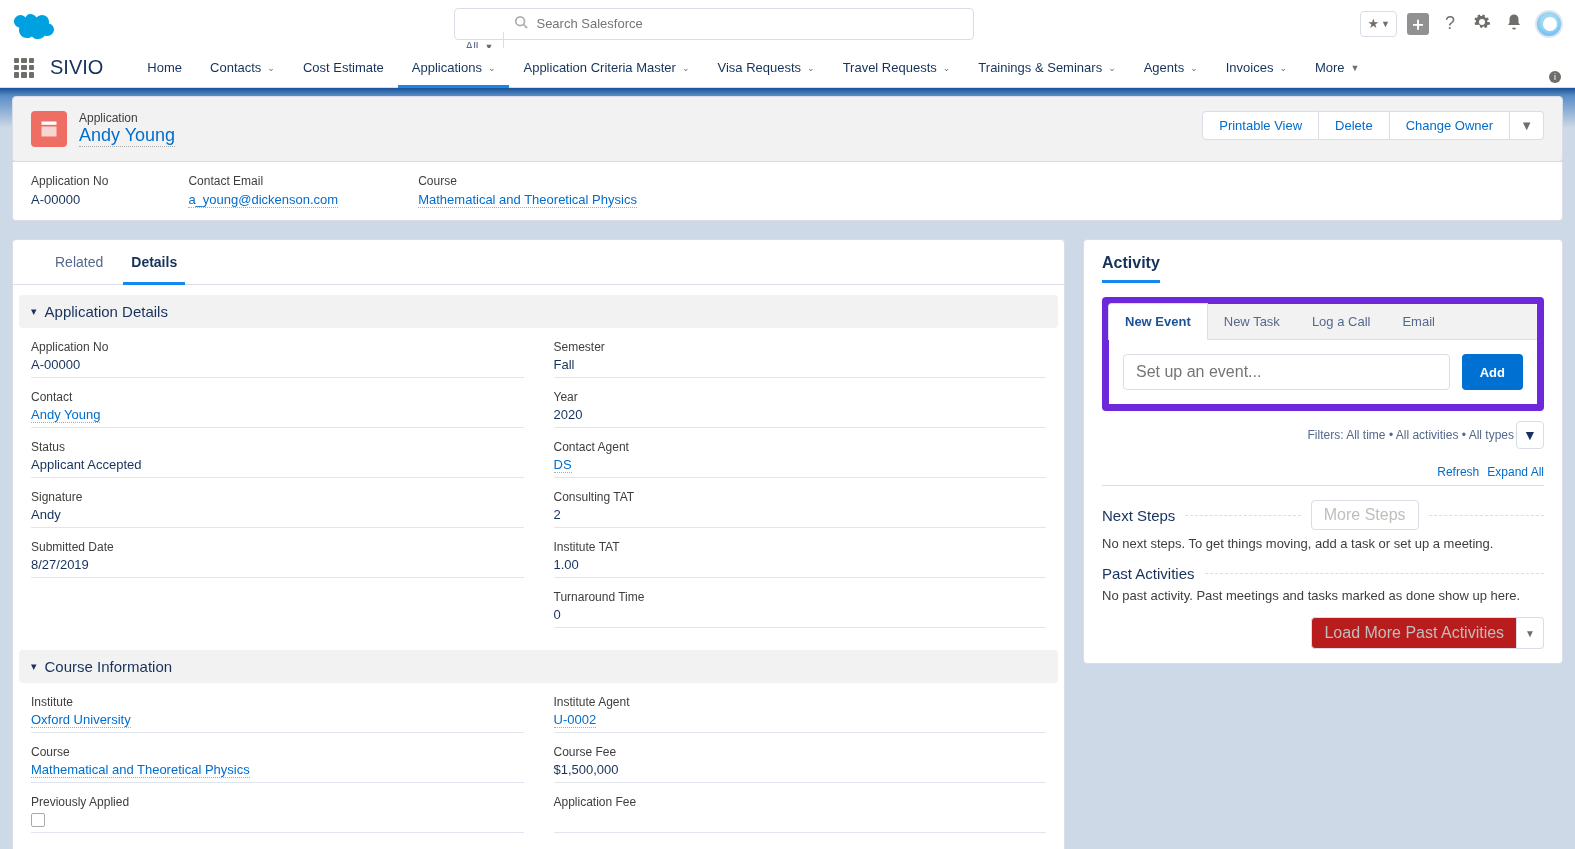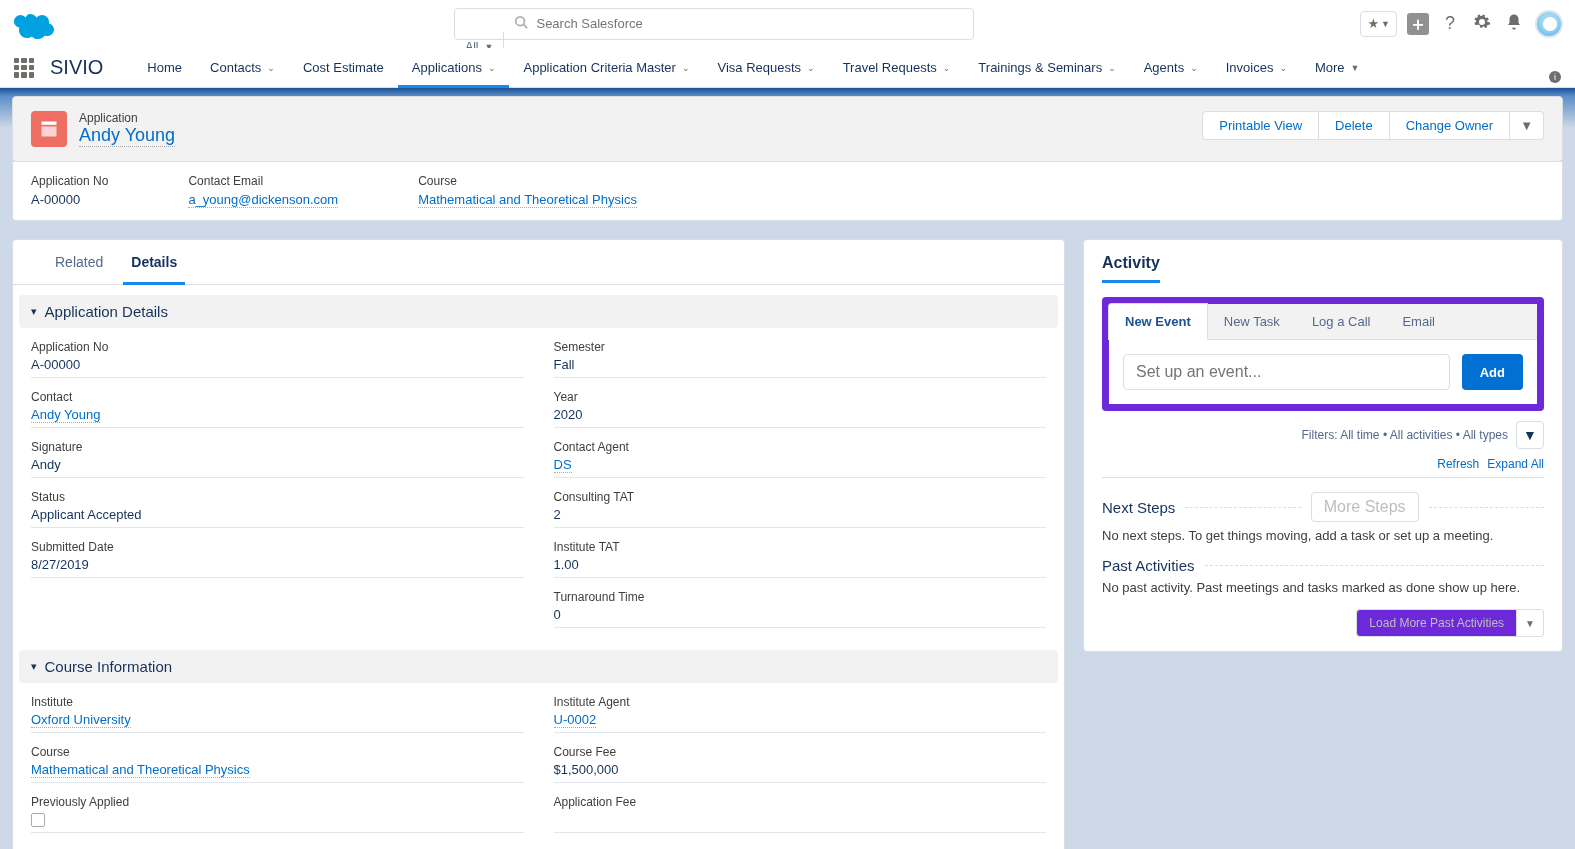--- a/index.html
+++ b/index.html
@@ -78,31 +78,31 @@
 .right-tab-hdr { font-size: 16px; font-weight: 700; color: #16325c; padding: 0 0 10px; border-bottom: 1px solid #d8dde6; display:inline-block; position:relative;}
 .right-tab-hdr::after{ content:''; position:absolute; bottom:-1px; left:0; right:0; height:3px; background:#1589ee;}
 .activity-tabs-box { border: 7px solid #6d28d9; border-radius: 4px; margin-top: 14px; }
 .act-tabs { display: flex; background: #f3f2f2; border-bottom: 1px solid #d8dde6; border-radius: 4px 4px 0 0;}
 .act-tab { padding: 10px 16px; font-size: 13px; color: #54698d; cursor: pointer; position: relative; }
 .act-tab.active { color: #1b5297; font-weight: 700; background:#fff; border:1px solid #d8dde6; border-bottom:1px solid #fff; margin:-1px 0 -1px -1px; border-radius:4px 0 0 0;}
 .act-body { padding: 14px; display: flex; gap: 12px; }
 .act-input { flex: 1; border: 1px solid #d8dde6; border-radius: 4px; padding: 8px 12px; font-size: 16px; outline: none; }
 .add-btn { background: #0070d2; color: #fff; border: none; border-radius: 4px; padding: 8px 18px; font-size: 13px; font-weight: 700; cursor: pointer; }
 
-.filters-row { display: flex; align-items: center; justify-content: flex-end; gap: 8px; margin: 10px 0 8px; font-size: 12px; color: #54698d; }
+.filters-row { display: flex; align-items: center; justify-content: flex-end; gap: 2px; margin: 10px 0 16px; font-size: 12px; color: #54698d; }
 .filter-btn { border: 1px solid #d8dde6; border-radius: 4px; width: 28px; height: 28px; display: flex; align-items: center; justify-content: center; cursor: pointer; font-size:14px; color:#16325c;}
 .links-row { display: flex; justify-content: flex-end; gap: 8px; font-size: 12px; border-bottom:1px solid #d8dde6; padding-bottom:6px;}
 .links-row a { color: #006dcc; cursor: pointer; }
 
 .timeline-hdr { display: flex; align-items: center; gap: 10px; margin: 14px 0 6px; font-size: 15px; color: #16325c; }
 .timeline-hdr .rule { flex: 1; border-top: 1px dashed #d8dde6; }
 .more-steps-btn { border: 1px solid #d8dde6; border-radius: 4px; background: #fff; padding: 5px 12px; font-size: 16px; color: #c0bebb; cursor: pointer; }
 .empty-msg { font-size: 13px; color: #3e3e3c; margin: 6px 0 14px; }
 .load-more-row { display: flex; justify-content: flex-end; gap: 0; }
-.load-more-btn { border: 1px solid #d8dde6; border-radius: 4px 0 0 4px; background: #6d28d9; padding: 6px 12px; font-size: 12px; color: #c0bebb; cursor: pointer; }
+.load-more-btn { border: 1px solid #d8dde6; border-radius: 4px 0 0 4px; background: #b91c1c; padding: 6px 12px; font-size: 16px; color: #c0bebb; cursor: pointer; }
 .load-more-drop { border: 1px solid #d8dde6; border-left:none; border-radius: 0 4px 4px 0; background: #fff; padding: 6px 8px; font-size: 10px; color: #706e6b; cursor: pointer; }
 </style>
 </head>
 <body>
 
 <div class="global-header">
   <div class="logo-cloud">
     <svg viewBox="0 0 44 30">
         <path fill="#00a1e0" d="M18 5c3 0 5 1.5 6.5 3.5C26 7 28 6 30 6c4 0 7 3 7 7 0 .5 0 1-.1 1.4C40 15 42 17.5 42 20.5c0 3.5-3 6.5-6.5 6.5-1 0-2-.2-2.8-.6C31.5 28.5 29 30 26 30c-2.5 0-4.7-1-6.2-2.6C18.5 28.5 16.8 29 15 29c-4.5 0-8-3.5-8-8 0-.8.1-1.6.3-2.3C4.5 18 2 15.5 2 12.5 2 9 5 6 8.5 6c2 0 3.8 1 5 2.5C14.5 6.3 16 5 18 5z"></path>
       </svg>
@@ -267,30 +267,30 @@
                 </div>
             </div>
             <div class="field-cell">
               <div class="field-label">Contact</div>
               <div class="field-val-row">
                   <a class="field-val link">Andy Young</a>
                   <span class="pencil">✎</span>
                 </div>
             </div>
             <div class="field-cell">
+              <div class="field-label">Status</div>
+              <div class="field-val-row">
+                  <span class="field-val">Applicant Accepted</span>
+                  <span class="pencil">✎</span>
+                </div>
+            </div>
+            <div class="field-cell">
               <div class="field-label">Signature</div>
               <div class="field-val-row">
                   <span class="field-val">Andy</span>
-                  <span class="pencil">✎</span>
-                </div>
-            </div>
-            <div class="field-cell">
-              <div class="field-label">Status</div>
-              <div class="field-val-row">
-                  <span class="field-val">Applicant Accepted</span>
                   <span class="pencil">✎</span>
                 </div>
             </div>
             <div class="field-cell">
               <div class="field-label">Submitted Date</div>
               <div class="field-val-row">
                   <span class="field-val">8/27/2019</span>
                   <span class="pencil">✎</span>
                 </div>
             </div>

